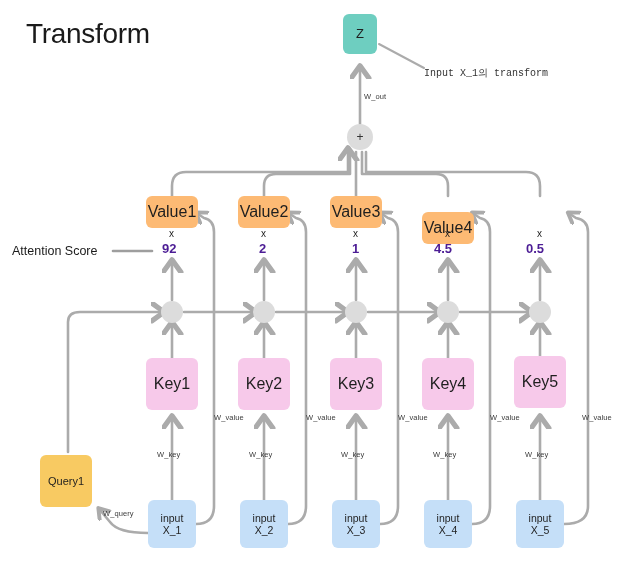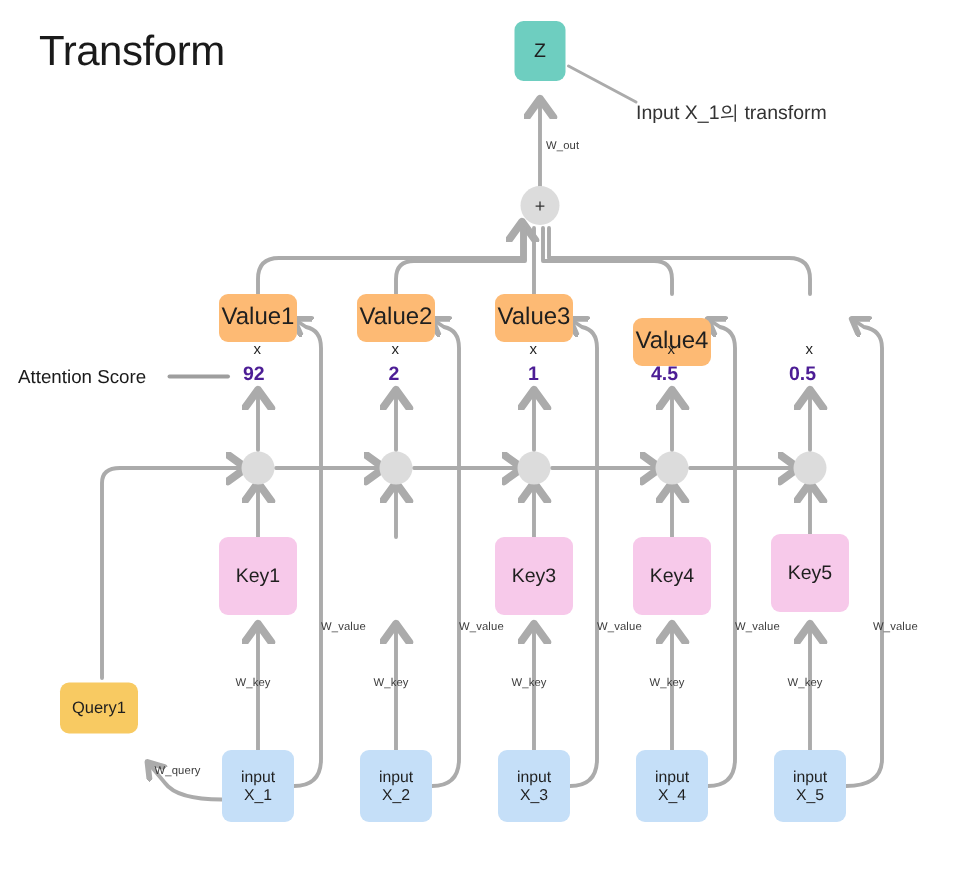--- a/index.html
+++ b/index.html
@@ -41,29 +41,29 @@
     font-size: 13px;
   }
   .node-value {
     width: 52px; height: 32px;
     background: #fdba74;
     font-size: 16px;
   }
   .node-key {
     width: 52px; height: 52px;
     background: #F7C9EA;
-    font-size: 13px;
+    font-size: 16px;
   }
   .node-input {
     width: 48px; height: 48px;
     background: #C5DFF8;
     font-size: 10.5px;
   }
   .node-query {
-    width: 52px; height: 34px;
+    width: 52px; height: 52px;
     background: #F8CA62;
     font-size: 11px;
   }
   .circ {
     position: absolute;
     border-radius: 50%;
     background: #DCDCDC;
     display: flex; align-items: center; justify-content: center;
     font-size: 10px; color: #333;
   }
@@ -99,23 +99,24 @@
   }
   .attn-label {
     position: absolute;
     left: 12px; top: 244px;
     font-size: 12.5px;
     color: #1a1a1a;
     white-space: nowrap;
   }
   .annot {
     position: absolute;
-    font-size: 13px;
+    font-size: 10px;
     color: #333;
     white-space: nowrap;
+    font-family: Liberation Mono, monospace;
   }
 </style>
 </head>
 <body>
 
 <div id="stage">
 
   <svg class="wires" viewBox="0 0 640 582" xmlns="http://www.w3.org/2000/svg">
     <defs>
       <marker id="ah" markerWidth="7" markerHeight="7" refX="3.2" refY="3" orient="auto">
@@ -203,20 +204,23 @@
     <span>input</span>
     <span>X_1</span>
   </div>
 
   <div class="node node-value" style="left:238px; top:196px;">
     <span>Value2</span>
   </div>
   <div class="lbl-times" style="left:261px; top:228px;">x</div>
   <div class="lbl-score" style="left:259px; top:241px;">2</div>
   <div class="circ circ-mul" style="left:253px; top:301px;"></div>
+  <div class="node node-key" style="left:238px; top:358px;">
+    <span>Key2</span>
+  </div>
   <div class="lbl" style="left:249px; top:450px;">W_key</div>
   <div class="lbl" style="left:306px; top:413px;">W_value</div>
   <div class="node node-input" style="left:240px; top:500px;">
     <span>input</span>
     <span>X_2</span>
   </div>
 
   <div class="node node-value" style="left:330px; top:196px;">
     <span>Value3</span>
   </div>

